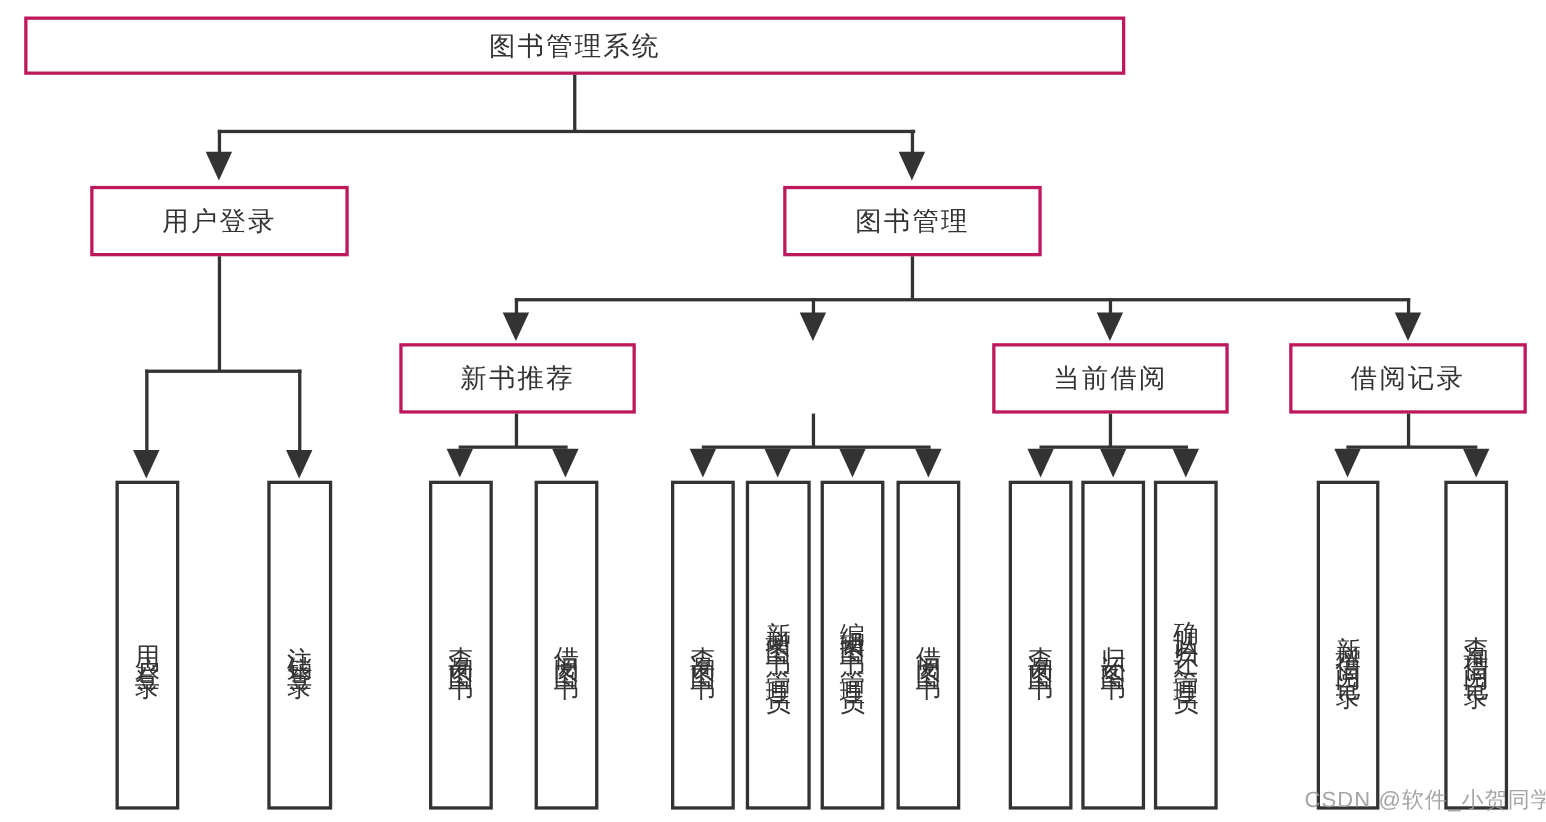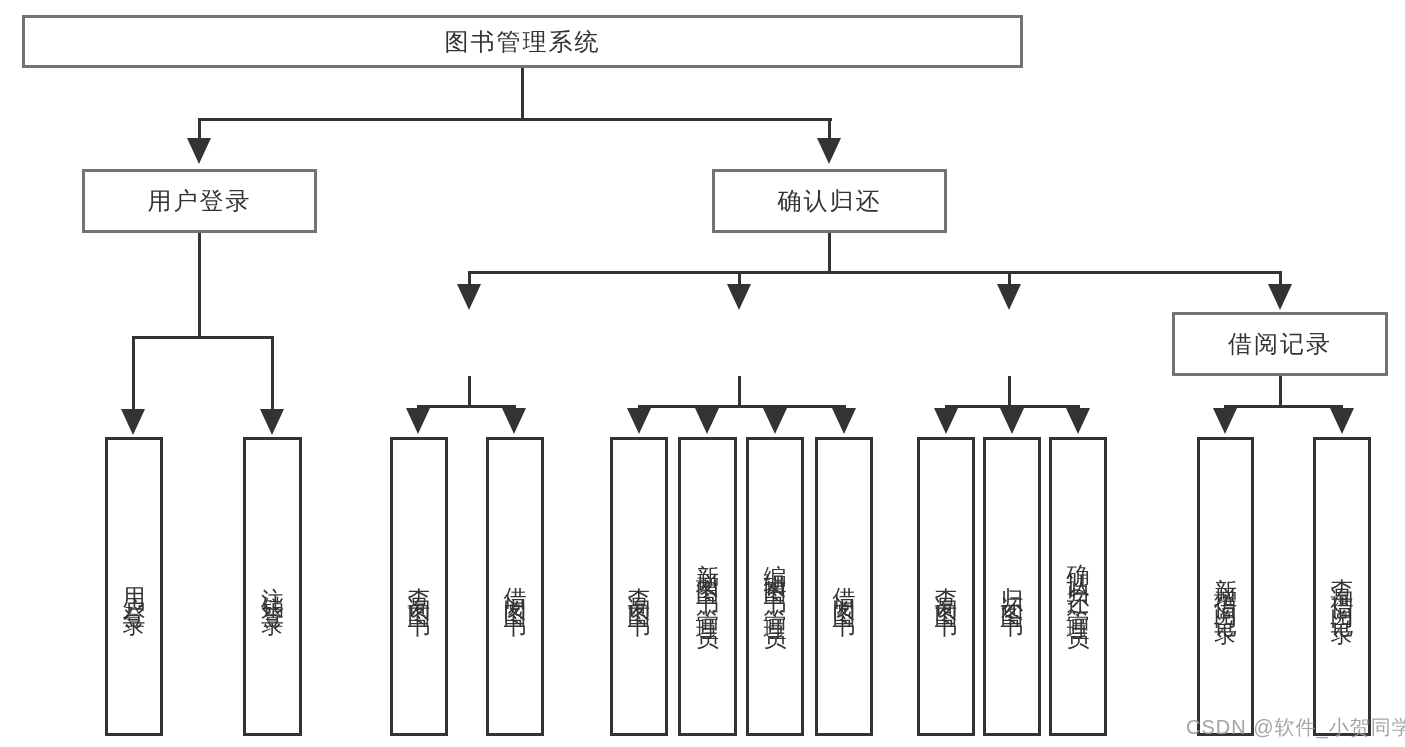--- a/index.html
+++ b/index.html
@@ -1,21 +1,21 @@
 <!DOCTYPE html>
 <html><head>
 <meta charset="utf-8">
 <style>
   html,body{margin:0;padding:0;background:#ffffff;}
   #stage{
     position:relative;width:1405px;height:747px;background:#ffffff;overflow:hidden;
     font-family:"Liberation Sans","DejaVu Sans",sans-serif;color:#333333;
   }
   .box{
-    position:absolute;box-sizing:border-box;border:3px solid #737373;background:#ffffff;
+    position:absolute;box-sizing:border-box;border:3px solid #be185d;background:#ffffff;
     display:flex;align-items:center;justify-content:center;
     font-size:24px;letter-spacing:2px;white-space:nowrap;
   }
   .vbox{
     position:absolute;box-sizing:border-box;border:3px solid #333333;background:#ffffff;
     display:flex;align-items:center;justify-content:center;
     writing-mode:vertical-rl;text-orientation:mixed;
     font-size:23px;letter-spacing:9px;line-height:1;
   }
   .v{position:absolute;width:3px;background:#333333;}
@@ -38,40 +38,42 @@
   <div class="box" style="left:22px;top:15px;width:1001px;height:53px">图书管理系统</div>
 
   <div class="v" style="left:521px;top:68px;height:52px"></div>
   <div class="h" style="left:198px;top:118px;width:634px"></div>
   <div class="v" style="left:198px;top:118px;height:24px"></div>
   <div class="ah" style="left:187px;top:138px"></div>
   <div class="v" style="left:828px;top:118px;height:24px"></div>
   <div class="ah" style="left:817px;top:138px"></div>
 
   <div class="box" style="left:82px;top:169px;width:235px;height:64px">用户登录</div>
-  <div class="box" style="left:712px;top:169px;width:235px;height:64px">确认归还</div>
+  <div class="box" style="left:712px;top:169px;width:235px;height:64px">图书管理</div>
 
   <div class="v" style="left:198px;top:233px;height:105px"></div>
   <div class="h" style="left:132px;top:336px;width:142px"></div>
   <div class="v" style="left:132px;top:336px;height:76px"></div>
   <div class="ah" style="left:121px;top:409px"></div>
   <div class="v" style="left:271px;top:336px;height:76px"></div>
   <div class="ah" style="left:260px;top:409px"></div>
 
   <div class="v" style="left:828px;top:233px;height:40px"></div>
   <div class="h" style="left:468px;top:271px;width:814px"></div>
   <div class="v" style="left:468px;top:271px;height:16px"></div>
   <div class="ah" style="left:457px;top:284px"></div>
   <div class="v" style="left:738px;top:271px;height:16px"></div>
   <div class="ah" style="left:727px;top:284px"></div>
   <div class="v" style="left:1008px;top:271px;height:16px"></div>
   <div class="ah" style="left:997px;top:284px"></div>
   <div class="v" style="left:1279px;top:271px;height:16px"></div>
   <div class="ah" style="left:1268px;top:284px"></div>
 
+  <div class="box" style="left:363px;top:312px;width:215px;height:64px">新书推荐</div>
+  <div class="box" style="left:902px;top:312px;width:215px;height:64px">当前借阅</div>
   <div class="box" style="left:1172px;top:312px;width:216px;height:64px">借阅记录</div>
 
   <div class="v" style="left:468px;top:376px;height:31px"></div>
   <div class="h" style="left:417px;top:405px;width:99px"></div>
   <div class="ah" style="left:406px;top:408px"></div>
   <div class="ah" style="left:502px;top:408px"></div>
 
   <div class="v" style="left:738px;top:376px;height:31px"></div>
   <div class="h" style="left:638px;top:405px;width:208px"></div>
   <div class="ah" style="left:627px;top:408px"></div>

